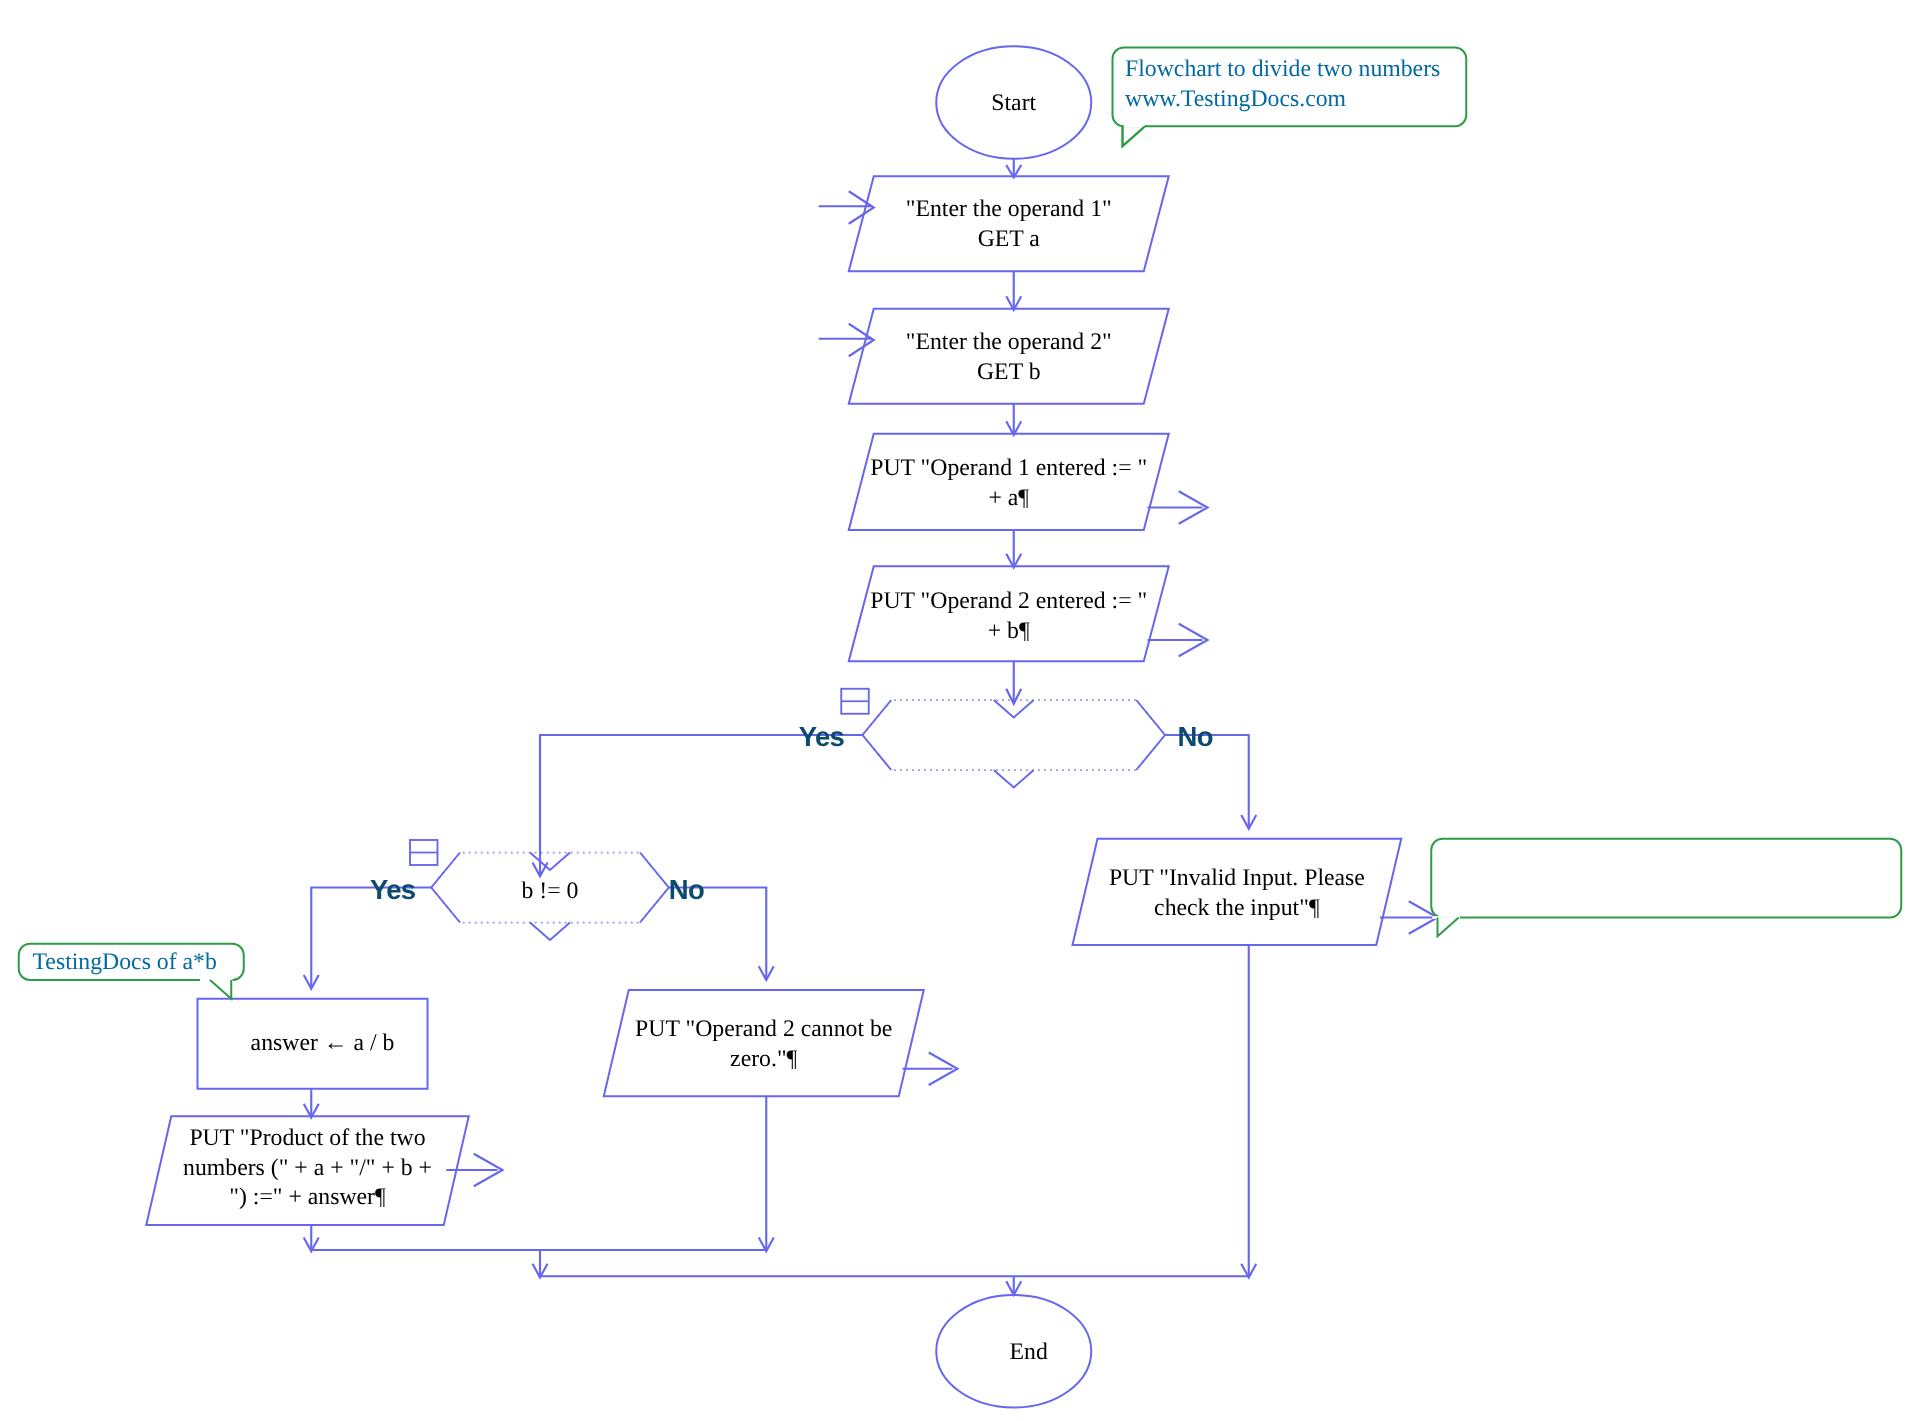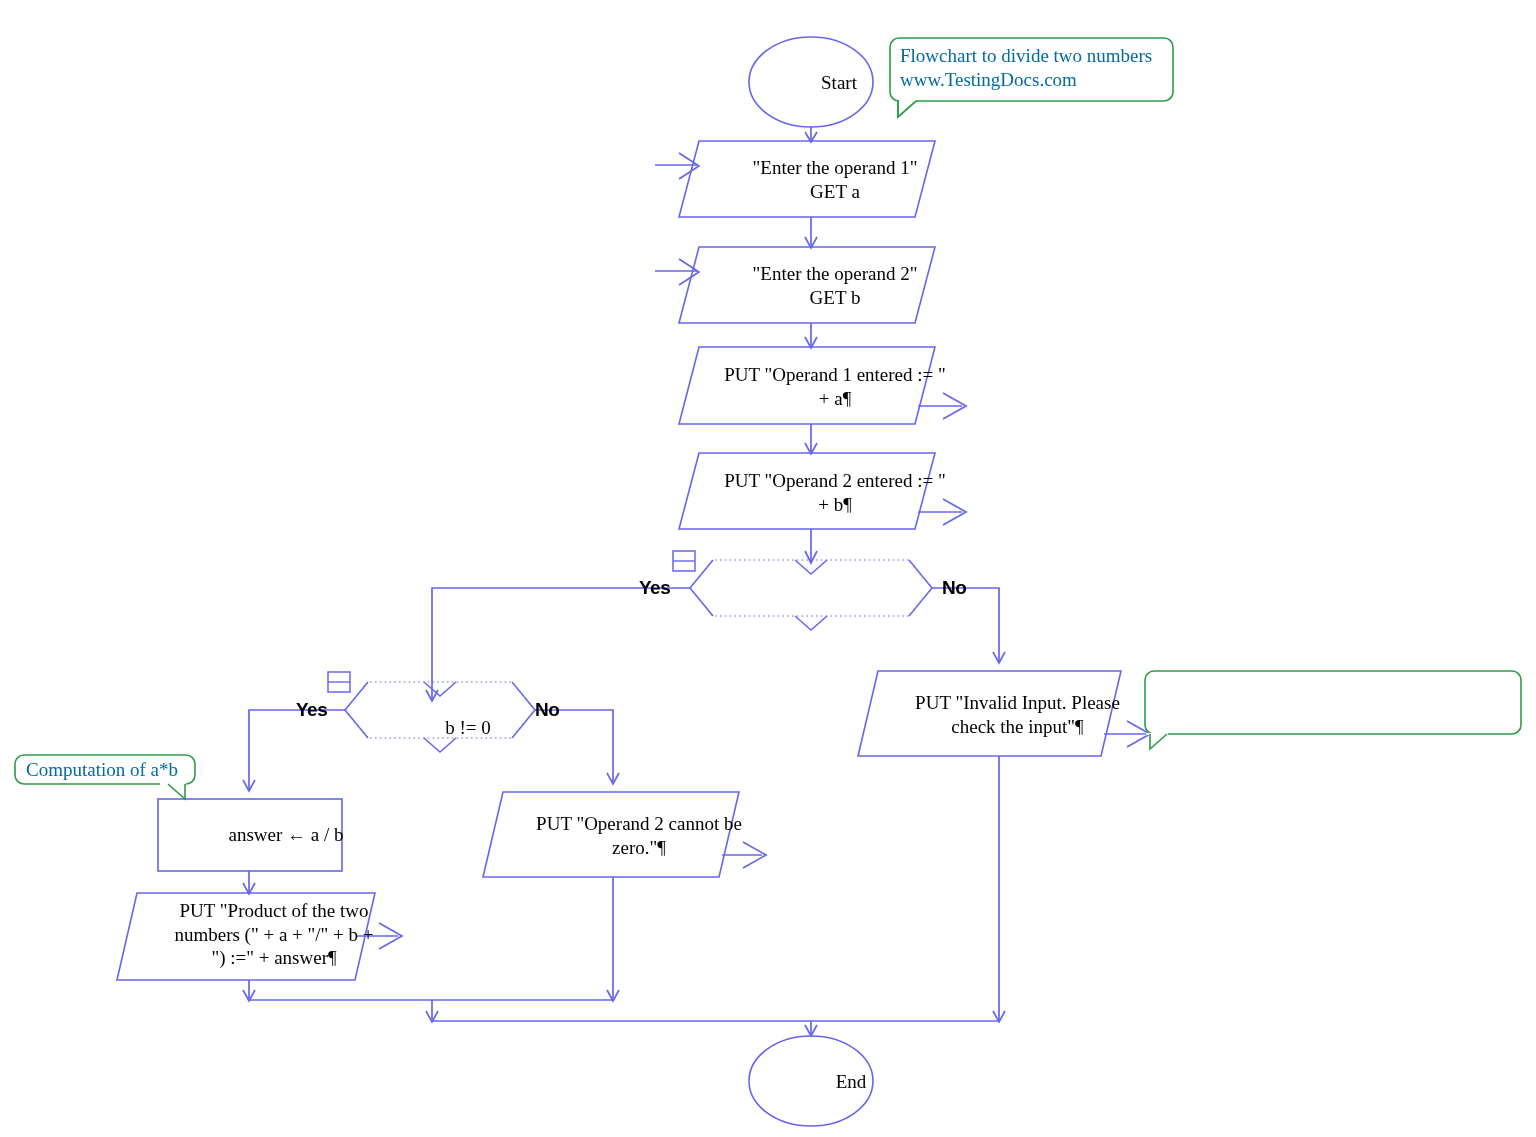--- a/index.html
+++ b/index.html
@@ -27,27 +27,26 @@
   }
   .node-label {
     position: absolute;
     text-align: center;
     color: #000000;
     font-family: "Liberation Serif", "DejaVu Serif", serif;
     font-size: 19px;
     line-height: 1.24;
     white-space: pre-line;
     pointer-events: none;
-    padding-left: 28px;
   }
   .branch-label {
     position: absolute;
-    color: #000000;
+    color: #0c4a6e;
     font-family: "Liberation Sans", "DejaVu Sans", sans-serif;
-    font-size: 19px;
+    font-size: 22px;
     font-weight: 600;
     letter-spacing: -0.5px;
   }
   .comment-text {
     position: absolute;
     color: #0369a1;
     font-family: "Liberation Serif", "DejaVu Serif", serif;
     font-size: 19px;
     line-height: 1.28;
     white-space: pre-line;
@@ -247,21 +246,21 @@
   <div class="node-label" style="left:687px; top:262px; width:240px;">"Enter the operand 2"
 GET b</div>
 
   <div class="node-label" style="left:685px; top:363px; width:244px;">PUT "Operand 1 entered := "
 + a¶</div>
 
   <div class="node-label" style="left:685px; top:469px; width:244px;">PUT "Operand 2 entered := "
 + b¶</div>
 
 
-  <div class="node-label" style="left:368px; top:716px; width:144px;">b != 0</div>
+  <div class="node-label" style="left:368px; top:701px; width:144px;">b != 0</div>
 
   <div class="node-label" style="left:158px; top:823px; width:200px;">answer ← a / b</div>
 
   <div class="node-label" style="left:131px; top:899px; width:230px;">PUT "Product of the two
 numbers (" + a + "/" + b +
 ") :=" + answer¶</div>
 
   <div class="node-label" style="left:492px; top:812px; width:238px;">PUT "Operand 2 cannot be
 zero."¶</div>
 
@@ -271,16 +270,16 @@
   <div class="node-label" style="left:749px; top:1070px; width:148px;">End</div>
 
   <div class="branch-label" style="left:639px; top:577px;">Yes</div>
   <div class="branch-label" style="left:942px; top:577px;">No</div>
   <div class="branch-label" style="left:296px; top:699px;">Yes</div>
   <div class="branch-label" style="left:535px; top:699px;">No</div>
 
   <div class="comment-text" style="left:900px; top:44px; width:272px;">Flowchart to divide two numbers
 www.TestingDocs.com</div>
 
-  <div class="comment-text" style="left:26px; top:758px; width:170px;">Computation of a*b</div>
+  <div class="comment-text" style="left:26px; top:758px; width:170px;">TestingDocs of a*b</div>
 
 
 </div>
 
 </body></html>

